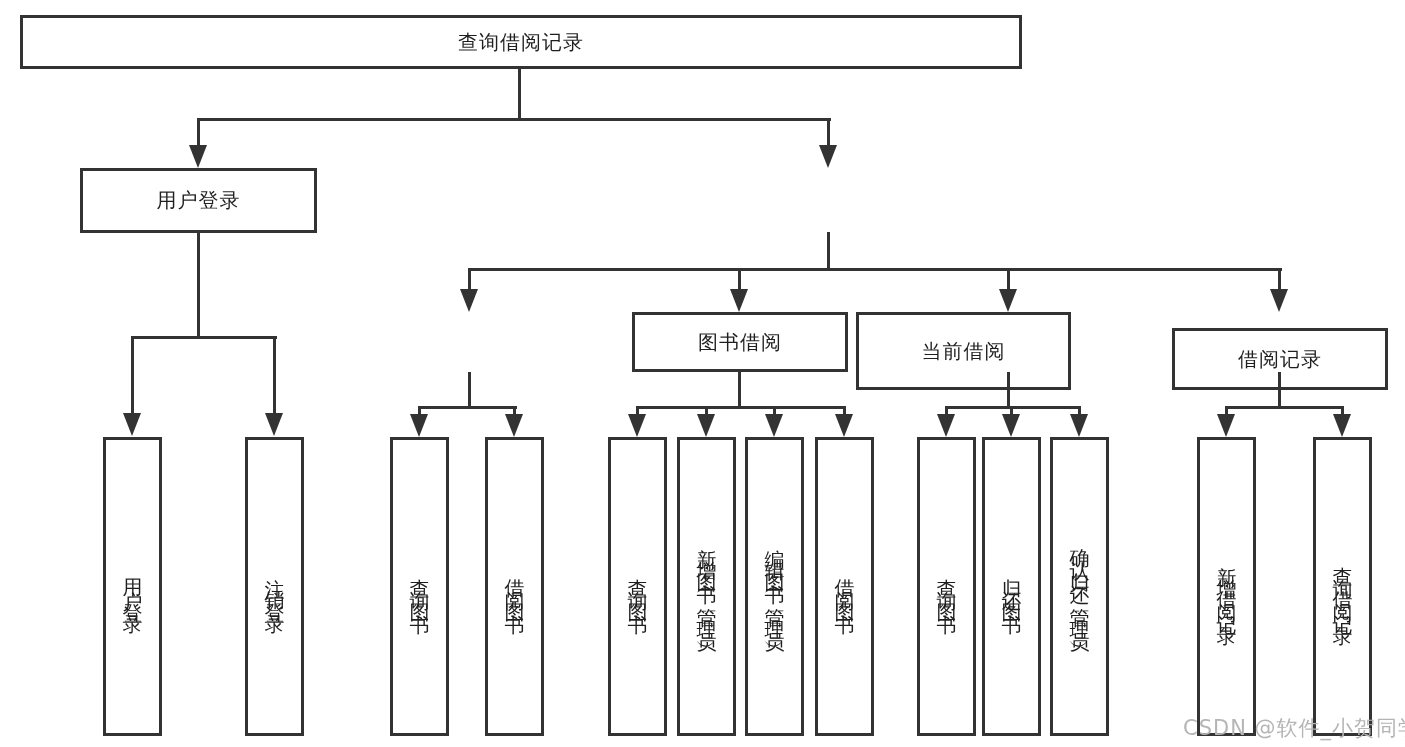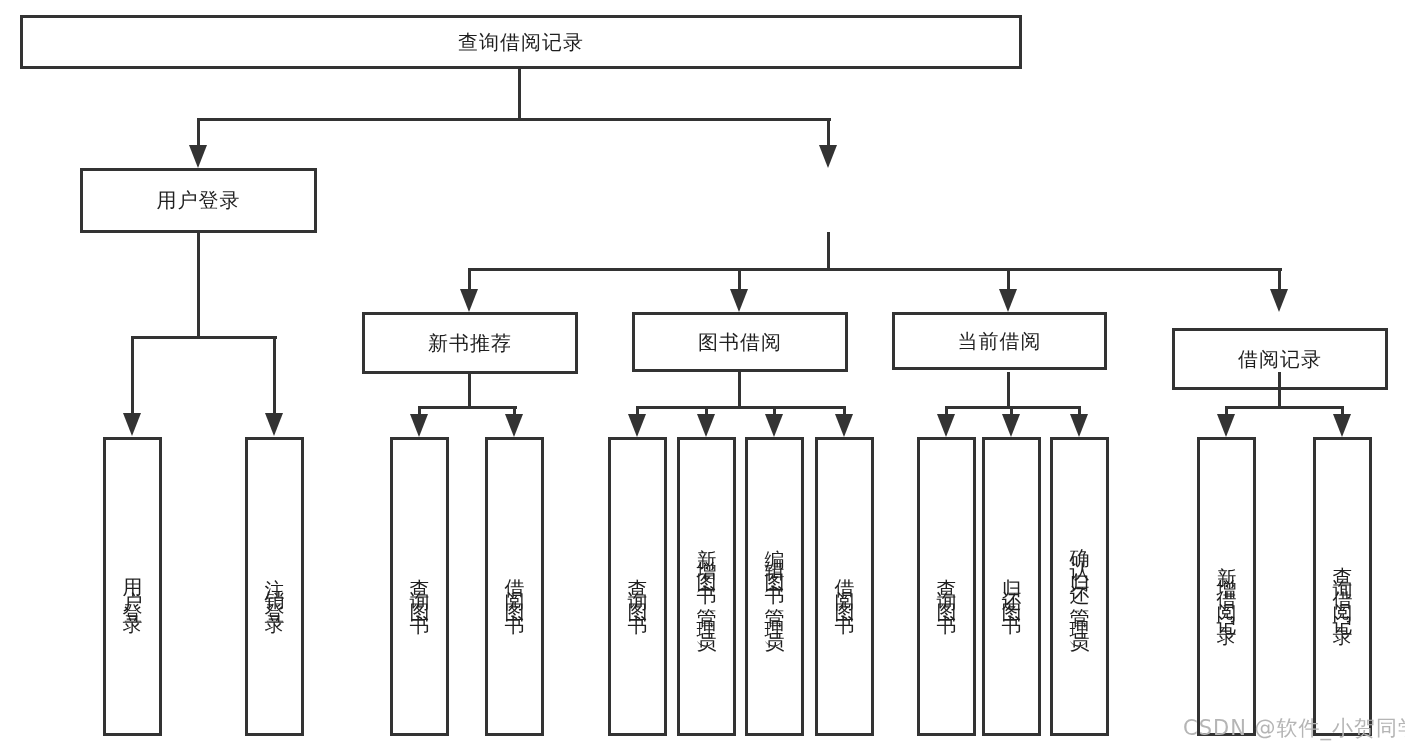--- a/index.html
+++ b/index.html
@@ -88,27 +88,24 @@
   <div class="lh" style="left:468px;top:268px;width:814px"></div>
   <div class="lv" style="left:468px;top:268px;height:24px"></div>
   <div class="arw" style="left:460px;top:289px"></div>
   <div class="lv" style="left:738px;top:268px;height:24px"></div>
   <div class="arw" style="left:730px;top:289px"></div>
   <div class="lv" style="left:1007px;top:268px;height:24px"></div>
   <div class="arw" style="left:999px;top:289px"></div>
   <div class="lv" style="left:1278px;top:268px;height:24px"></div>
   <div class="arw" style="left:1270px;top:289px"></div>
 
-  <div class="box" style="left:362px;top:312px;width:216px;height:62px">
-    <span>新书推荐</span>
-  </div>
   <div class="box" style="left:632px;top:312px;width:216px;height:60px">
     <span>图书借阅</span>
   </div>
-  <div class="box" style="left:892px;top:312px;width:215px;height:58px">
+  <div class="box" style="left:856px;top:312px;width:215px;height:78px">
     <span>当前借阅</span>
   </div>
   <div class="box" style="left:1172px;top:328px;width:216px;height:62px">
     <span>借阅记录</span>
   </div>
 
   <div class="lv" style="left:468px;top:372px;height:36px"></div>
   <div class="lh" style="left:418px;top:406px;width:99px"></div>
   <div class="lv" style="left:418px;top:406px;height:10px"></div>
   <div class="arw" style="left:410px;top:414px"></div>

